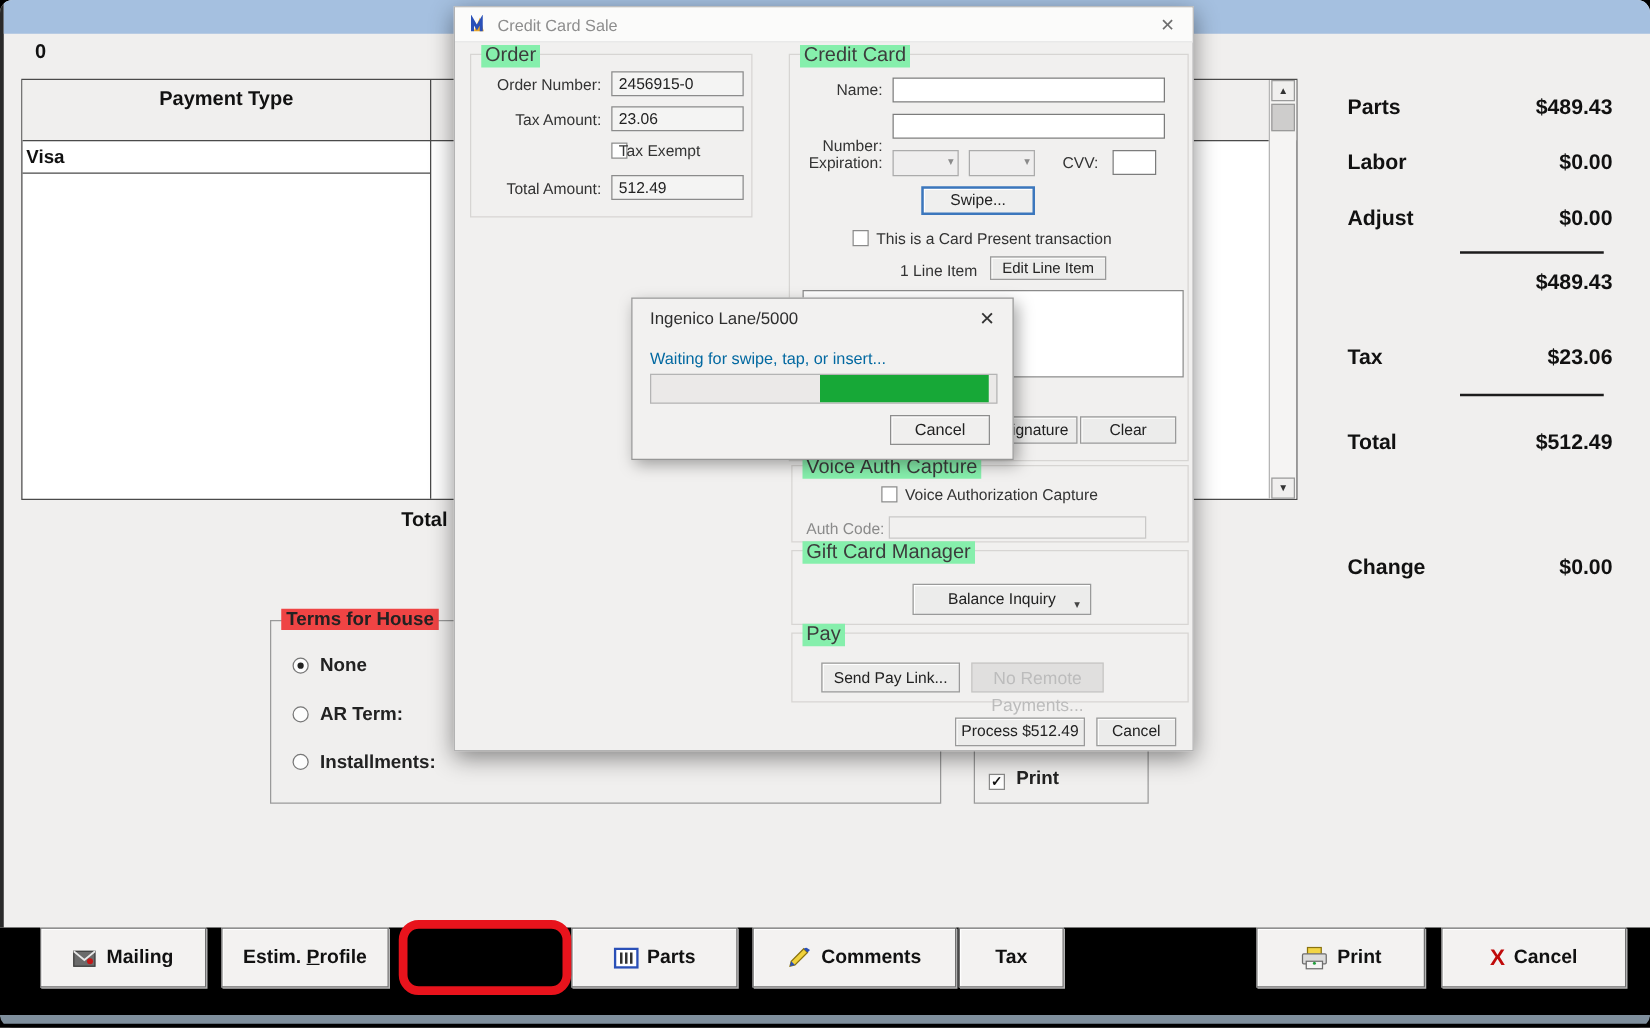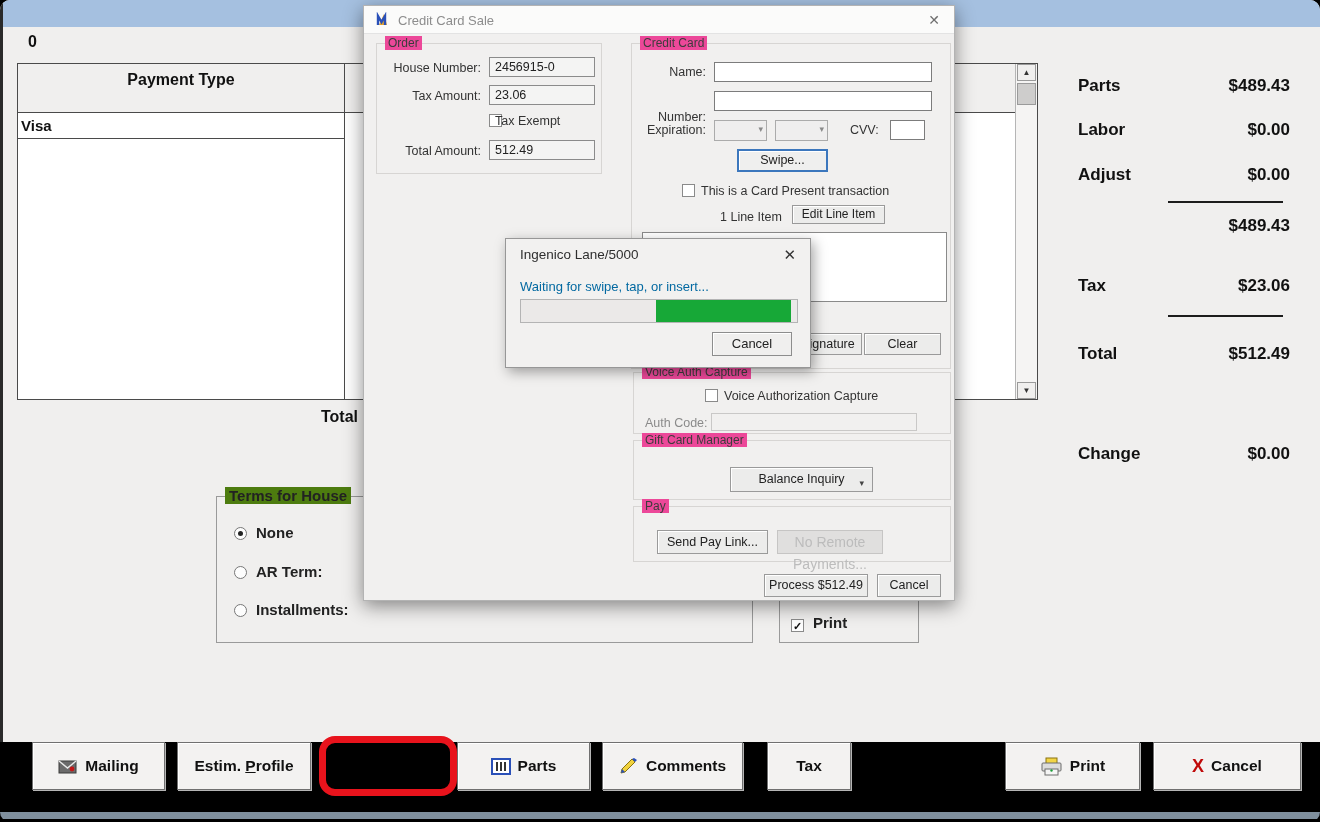--- a/index.html
+++ b/index.html
@@ -22,41 +22,41 @@
   .tbl-total { left:318px; top:408px; font-weight:bold; font-size:16px; color:#111; }
 
   
   .totline { font-weight:bold; font-size:17px; color:#111; }
   .totline .lbl { position:absolute; left:0; }
   .totline .val { position:absolute; right:0; }
   .sumrule { background:#1c1c1c; height:2px; }
 
   
   .gbox { border:1px solid #9a9a9a; background:transparent; }
-  .gbox-label { position:absolute; top:-10px; left:8px; background:#4d7c0f; padding:0 4px; font-weight:bold; font-size:15px; color:#222; }
+  .gbox-label { position:absolute; top:-10px; left:8px; background:#ef4444; padding:0 4px; font-weight:bold; font-size:15px; color:#222; }
   .radio-row, .check-row { position:absolute; font-weight:bold; font-size:15px; color:#222; }
   .radio { display:inline-block; width:13px; height:13px; border:1px solid #777; border-radius:50%; background:#fdfdfd; vertical-align:-2px; margin-right:9px; position:relative; }
   .radio.on::after { content:""; position:absolute; left:3px; top:3px; width:5px; height:5px; border-radius:50%; background:#222; }
   .cbx { display:inline-block; width:13px; height:13px; border:1px solid #8a8a8a; background:#fdfdfd; vertical-align:-2px; margin-right:9px; text-align:center; line-height:12px; font-size:11px; color:#111; }
 
   
   .bigbtn { position:absolute; top:742px; height:48px; background:#f3f2f1; border:1px solid #707070; box-shadow:inset 1px 1px 0 #fff, 1px 1px 0 #b5b5b5; font-weight:bold; font-size:15.5px; color:#111; display:flex; align-items:center; justify-content:center; gap:7px; }
   .barline { left:0; top:735px; width:1320px; height:1px; background:#c9c8c7; }
   .red-ring { left:319px; top:736px; width:138px; height:60px; border:7px solid #e8131c; border-radius:16px; z-index:40; }
   .auth-label { border:1px dotted #555; padding:0 2px; }
   .cancel-x { color:#c00a0a; font-weight:bold; font-size:18px; }
   .bottom-strip { left:0; top:812px; width:1320px; height:7px; background:#7f8f9d; }
 
   
   .cc-dialog { left:363px; top:5px; width:592px; height:596px; background:#f1f0ef; border:1px solid #b3b3b3; box-shadow:0 5px 18px rgba(0,0,0,.45); z-index:10; font-size:12.5px; color:#222; }
   .cc-title { position:absolute; left:0; top:0; width:100%; height:28px; background:#fbfbfa; border-bottom:1px solid #e3e3e3; }
   .cc-title .ttl { position:absolute; left:34px; top:7px; font-size:13px; color:#8d8d8d; }
   .close-x { position:absolute; font-size:14px; color:#6e6e6e; cursor:default; }
   .dgbox { position:absolute; border:1px solid #d7d5d3; }
-  .dgbox-label { position:absolute; top:-8px; left:8px; background:#ec4899; padding:0 3px; font-size:12px; color:#3c3c3c; }
+  .dgbox-label { position:absolute; top:-8px; left:8px; background:#86efac; padding:0 3px; font-size:16px; color:#3c3c3c; }
   .flabel { position:absolute; font-size:12.5px; color:#333; text-align:right; }
   .ffield { position:absolute; height:20px; background:#f4f4f3; border:1px solid #8b8b8b; font-size:12.5px; color:#222; padding:2px 0 0 5px; }
   .finput { position:absolute; height:20px; background:#fff; border:1px solid #7c7c7c; }
   .dbtn { position:absolute; background:#ececeb; border:1px solid #9a9a9a; font-size:12.5px; color:#222; text-align:center; box-shadow:inset 1px 1px 0 #fff; }
   .dsel { position:absolute; height:21px; background:#efeeee; border:1px solid #ababab; }
   .dsel .car { position:absolute; right:3px; top:3px; font-size:9px; color:#8a8a8a; }
   .smallcb { position:absolute; width:13px; height:13px; border:1px solid #8a8a8a; background:#fff; }
   .sig-box { position:absolute; left:277px; top:225px; width:305px; height:70px; background:#fff; border:1px solid #8a8a8a; }
   .swipe { border:2px solid #3c77bd !important; background:#efefee !important; }
   .disabled-btn { background:#e0dfde !important; color:#bcbcbc !important; border-color:#c6c5c4 !important; box-shadow:none !important; }
@@ -158,21 +158,21 @@
   <div class="bigbtn" style="left:457px; width:133px;">
     <svg class="ico" width="20" height="17" viewBox="0 0 20 17">
         <rect x="1" y="1" width="18" height="15" fill="#fff" stroke="#2a50b8" stroke-width="2"></rect>
         <rect x="5" y="4" width="2" height="9" fill="#333"></rect>
         <rect x="9" y="4" width="2" height="9" fill="#333"></rect>
         <rect x="13" y="4" width="2" height="9" fill="#333"></rect>
       </svg>
     <span>Parts</span>
   </div>
 
-  <div class="bigbtn" style="left:602px; width:141px;">
+  <div class="bigbtn" style="left:602px; width:163px;">
     <svg class="ico" width="20" height="17" viewBox="0 0 20 17">
         <path d="M2 15 L6 14 L16 4 L13 1 L3 11 Z" fill="#f0d23c" stroke="#8a7310"></path>
         <path d="M3 11 L2 15 L6 14 Z" fill="#2a50b8"></path>
         <path d="M13 1 L16 4 L18 2 L15 0 Z" fill="#2a50b8"></path>
       </svg>
     <span>Comments</span>
   </div>
 
   <div class="bigbtn" style="left:767px; width:84px;">
     <span>Tax</span>
@@ -202,21 +202,21 @@
       <svg class="ico abs" style="left:12px; top:6px;" width="16" height="16" viewBox="0 0 16 16">
           <polygon points="3,13 8,2 11,13" fill="#e8a62a"></polygon>
           <path d="M2 13 L2 4 L5.5 10 L9 4 L9 13" fill="none" stroke="#2a50b8" stroke-width="2.4"></path>
         </svg>
       <span class="ttl">Credit Card Sale</span>
       <span class="close-x" style="right:14px; top:6px;">✕</span>
     </div>
 
     <div class="dgbox" style="left:12px; top:37px; width:226px; height:131px;">
       <div class="dgbox-label">Order</div>
-      <div class="flabel" style="left:4px; top:17px; width:100px;">House Number:</div>
+      <div class="flabel" style="left:4px; top:17px; width:100px;">Order Number:</div>
       <div class="ffield" style="left:112px; top:13px; width:106px;">2456915-0</div>
       <div class="flabel" style="left:4px; top:45px; width:100px;">Tax Amount:</div>
       <div class="ffield" style="left:112px; top:41px; width:106px;">23.06</div>
       <div class="smallcb" style="left:112px; top:70px;"></div>
       <div class="flabel" style="left:118px; top:70px; text-align:left;">Tax Exempt</div>
       <div class="flabel" style="left:4px; top:100px; width:100px;">Total Amount:</div>
       <div class="ffield" style="left:112px; top:96px; width:106px;">512.49</div>
     </div>
 
     <div class="dgbox" style="left:267px; top:37px; width:320px; height:326px;">

